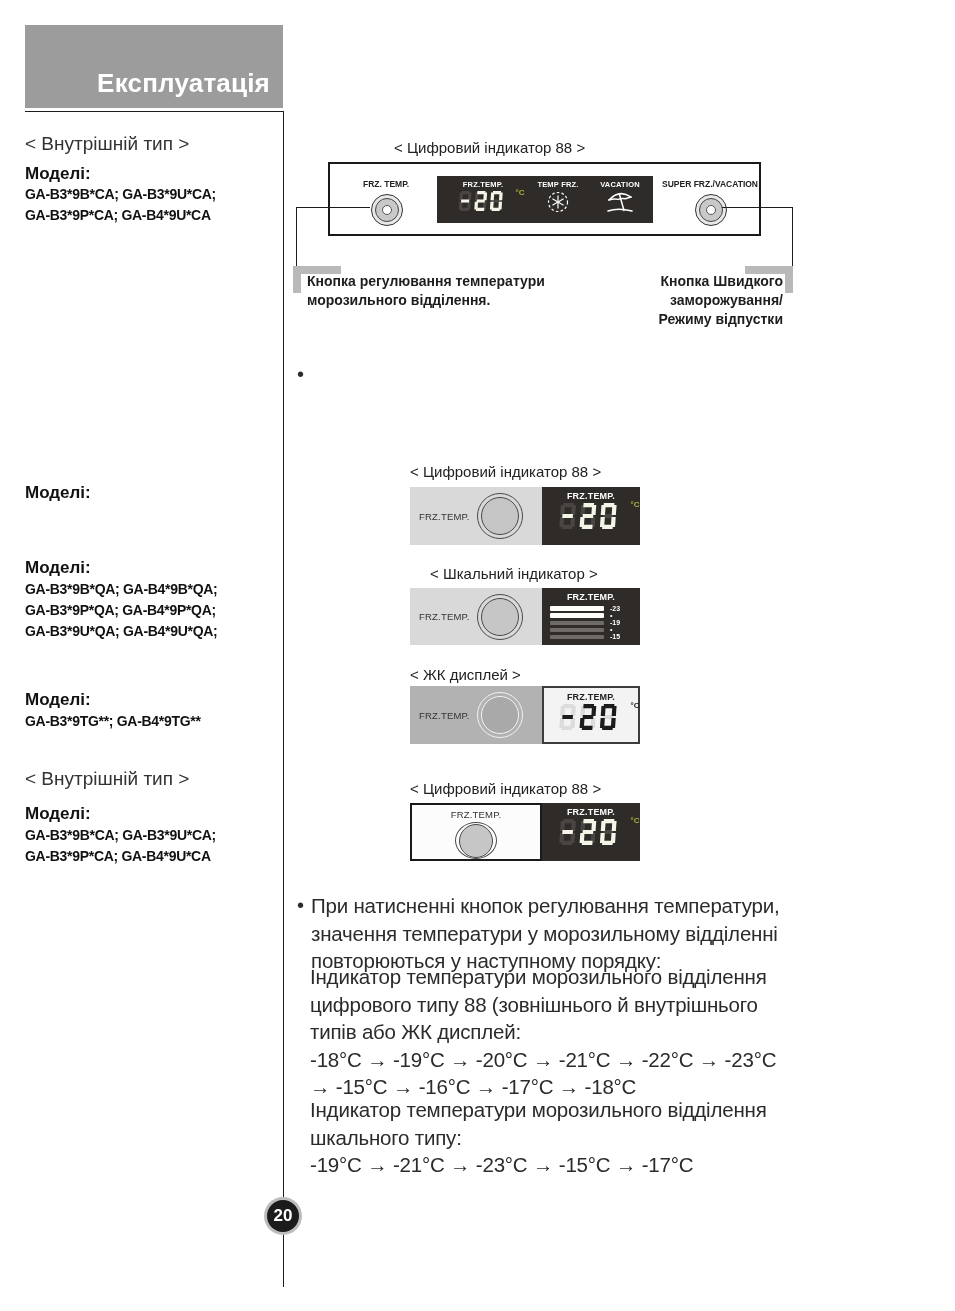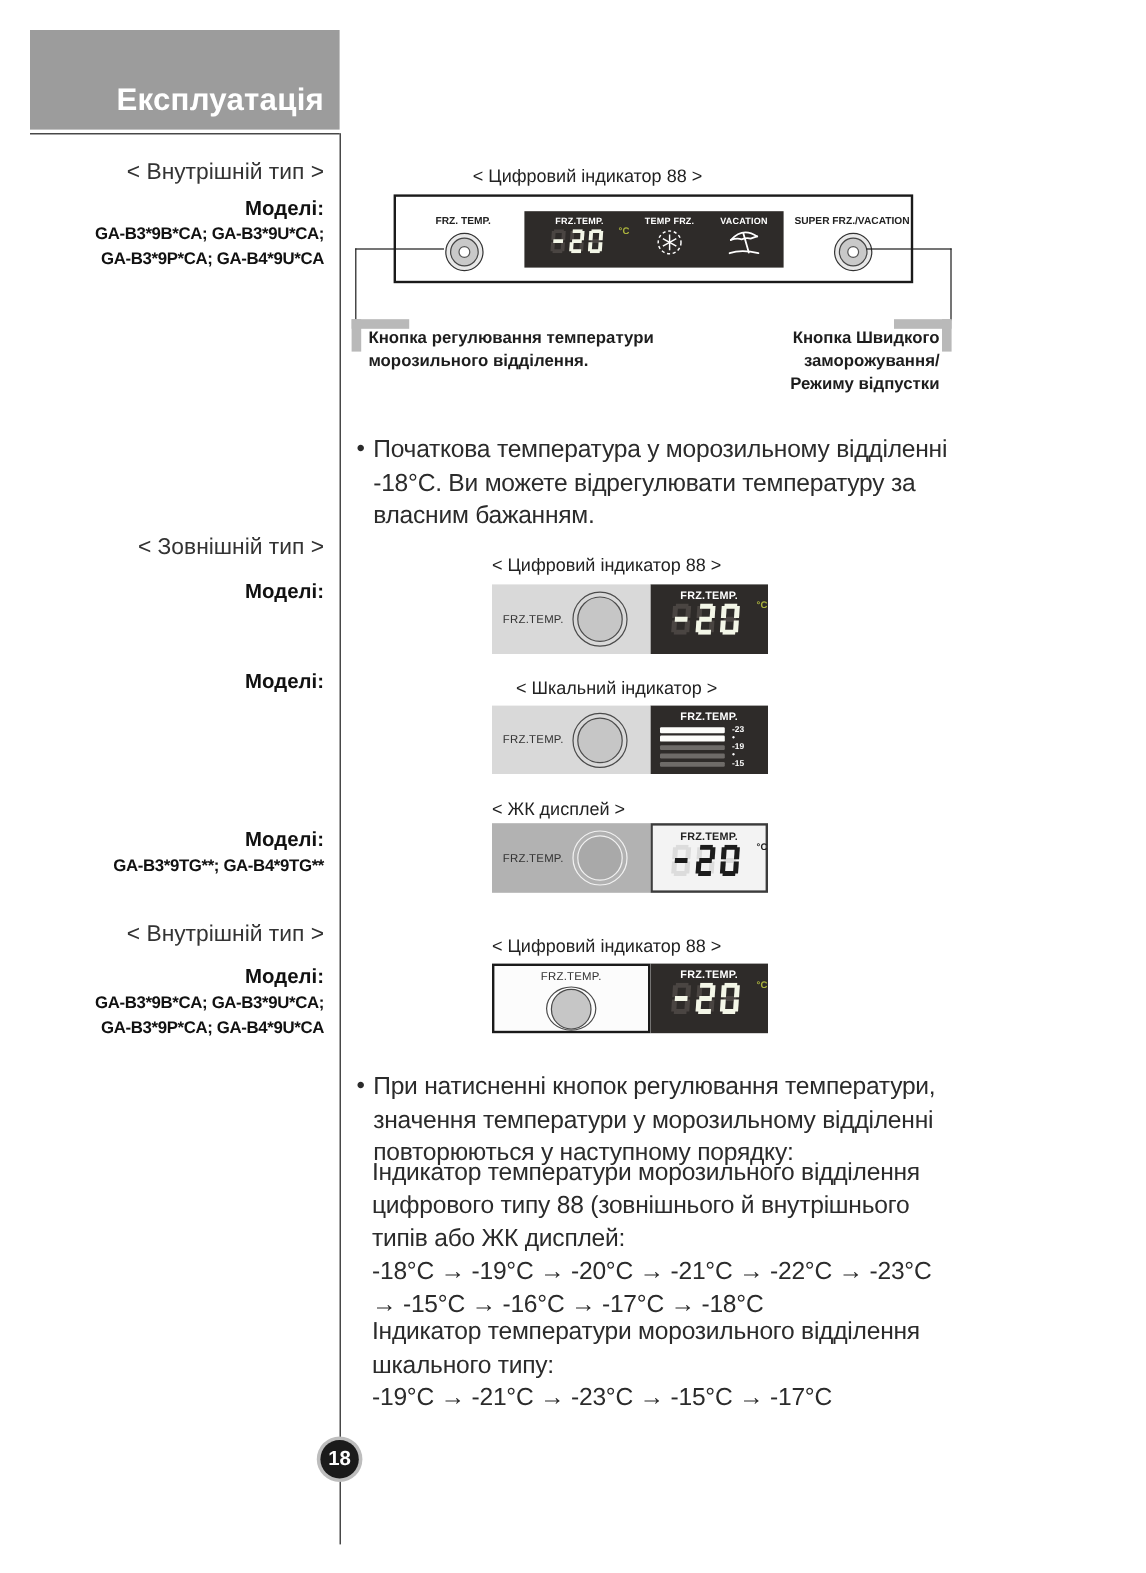--- a/index.html
+++ b/index.html
@@ -6,21 +6,21 @@
   .page{position:relative;width:955px;height:1311px;background:#fff;overflow:hidden;
         font-family:"Liberation Sans","DejaVu Sans",sans-serif;color:#2b2b2b;}
   .abs{position:absolute;}
   
   .header-box{position:absolute;left:25px;top:25px;width:258px;height:83px;background:#9c9c9c;
               display:flex;align-items:flex-end;justify-content:flex-end;padding:0 13px 9px 0;box-sizing:border-box;}
   .header-box span{color:#fff;font-weight:bold;font-size:26px;letter-spacing:0.2px;}
   .hline{position:absolute;left:25px;top:111px;width:258px;height:1px;background:#1c1c1c;}
   .vline{position:absolute;left:283px;top:111px;width:1px;height:1176px;background:#1c1c1c;}
   
-  .lc{position:absolute;left:25px;width:245px;text-align:right;white-space:pre-line;}
+  .lc{position:absolute;left:25px;width:245px;text-align:left;white-space:pre-line;}
   .lc.head{font-size:19px;color:#333;}
   .lc.title{font-size:20px;font-weight:bold;line-height:24px;color:#222;}
   .lbl{font-size:17px;font-weight:bold;color:#111;}
   .mdl{font-size:14px;font-weight:bold;letter-spacing:-0.3px;line-height:21px;color:#111;white-space:pre-line;}
   
   .caption{position:absolute;font-size:15px;color:#222;}
   
   .ctrl-panel{position:absolute;left:328px;top:162px;width:433px;height:74px;border:2px solid #1a1a1a;background:#fff;box-sizing:border-box;}
   .cp-label{position:absolute;font-size:8.5px;font-weight:bold;color:#222;text-align:center;}
   .cp-btn{position:absolute;width:30px;height:30px;border-radius:50%;border:1px solid #333;
@@ -87,24 +87,26 @@
   </div>
   <div class="hline"></div>
   <div class="vline"></div>
 
   <div class="lc head" style="top:133px">&lt; Внутрішній тип &gt;</div>
   <div class="lc lbl" style="top:164px">Моделі:</div>
   <div class="lc mdl" style="top:184px">GA-B3*9B*CA;  GA-B3*9U*CA;
 GA-B3*9P*CA;  GA-B4*9U*CA</div>
 
 
-  <div class="lc head" style="top:446px">&lt; Зовнішній тип &gt;</div>
   <div class="lc lbl" style="top:483px">Моделі:</div>
 
   <div class="lc lbl" style="top:558px">Моделі:</div>
+  <div class="lc mdl" style="top:579px">GA-B3*9B*QA;  GA-B4*9B*QA;
+GA-B3*9P*QA;  GA-B4*9P*QA;
+GA-B3*9U*QA;  GA-B4*9U*QA;</div>
 
   <div class="lc lbl" style="top:690px">Моделі:</div>
   <div class="lc mdl" style="top:711px">GA-B3*9TG**;   GA-B4*9TG**</div>
 
   <div class="lc head" style="top:768px">&lt; Внутрішній тип &gt;</div>
   <div class="lc lbl" style="top:804px">Моделі:</div>
   <div class="lc mdl" style="top:825px">GA-B3*9B*CA;  GA-B3*9U*CA;
 GA-B3*9P*CA;  GA-B4*9U*CA</div>
 
   <div class="caption" style="left:394px;top:139px;width:300px">&lt; Цифровий індикатор 88 &gt;</div>
@@ -207,23 +209,20 @@
   <div class="bracket" style="left:745px;top:266px;width:48px;height:8px"></div>
   <div class="bracket" style="left:785px;top:266px;width:8px;height:27px"></div>
 
   <div class="callout" style="left:307px;top:272px">Кнопка регулювання температури
 морозильного відділення.</div>
   <div class="callout" style="left:560px;top:272px;width:223px;text-align:right">Кнопка Швидкого заморожування/
 Режиму відпустки</div>
 
   <div class="bullet-row" style="left:297px;top:361px;width:560px">
     <span class="bt">•</span>
-    <div class="body-text">Початкова температура у морозильному відділенні
--18°C. Ви можете відрегулювати температуру за
-власним бажанням.</div>
   </div>
 
   <div class="caption" style="left:410px;top:463px;width:230px">&lt; Цифровий індикатор 88 &gt;</div>
   <div class="ind-panel" style="top:487px;height:58px">
     <div class="ind-left light">
       <span class="ind-btn-label">FRZ.TEMP.</span>
       <span class="ind-btn"></span>
     </div>
     <div class="ind-display dark">
       <div class="disp-label">FRZ.TEMP.</div>
@@ -428,16 +427,16 @@
 цифрового типу 88 (зовнішнього й внутрішнього
 типів або ЖК дисплей:
 -18°C → -19°C → -20°C → -21°C → -22°C → -23°C
 → -15°C → -16°C → -17°C → -18°C</div>
 
   <div class="body-text abs" style="left:310px;top:1096px;width:560px">Індикатор температури морозильного відділення
 шкального типу:
 -19°C → -21°C → -23°C → -15°C → -17°C</div>
 
   <div class="page-num">
-    <div class="inner">18</div>
+    <div class="inner">20</div>
   </div>
 
 </div>
 
 </body></html>

